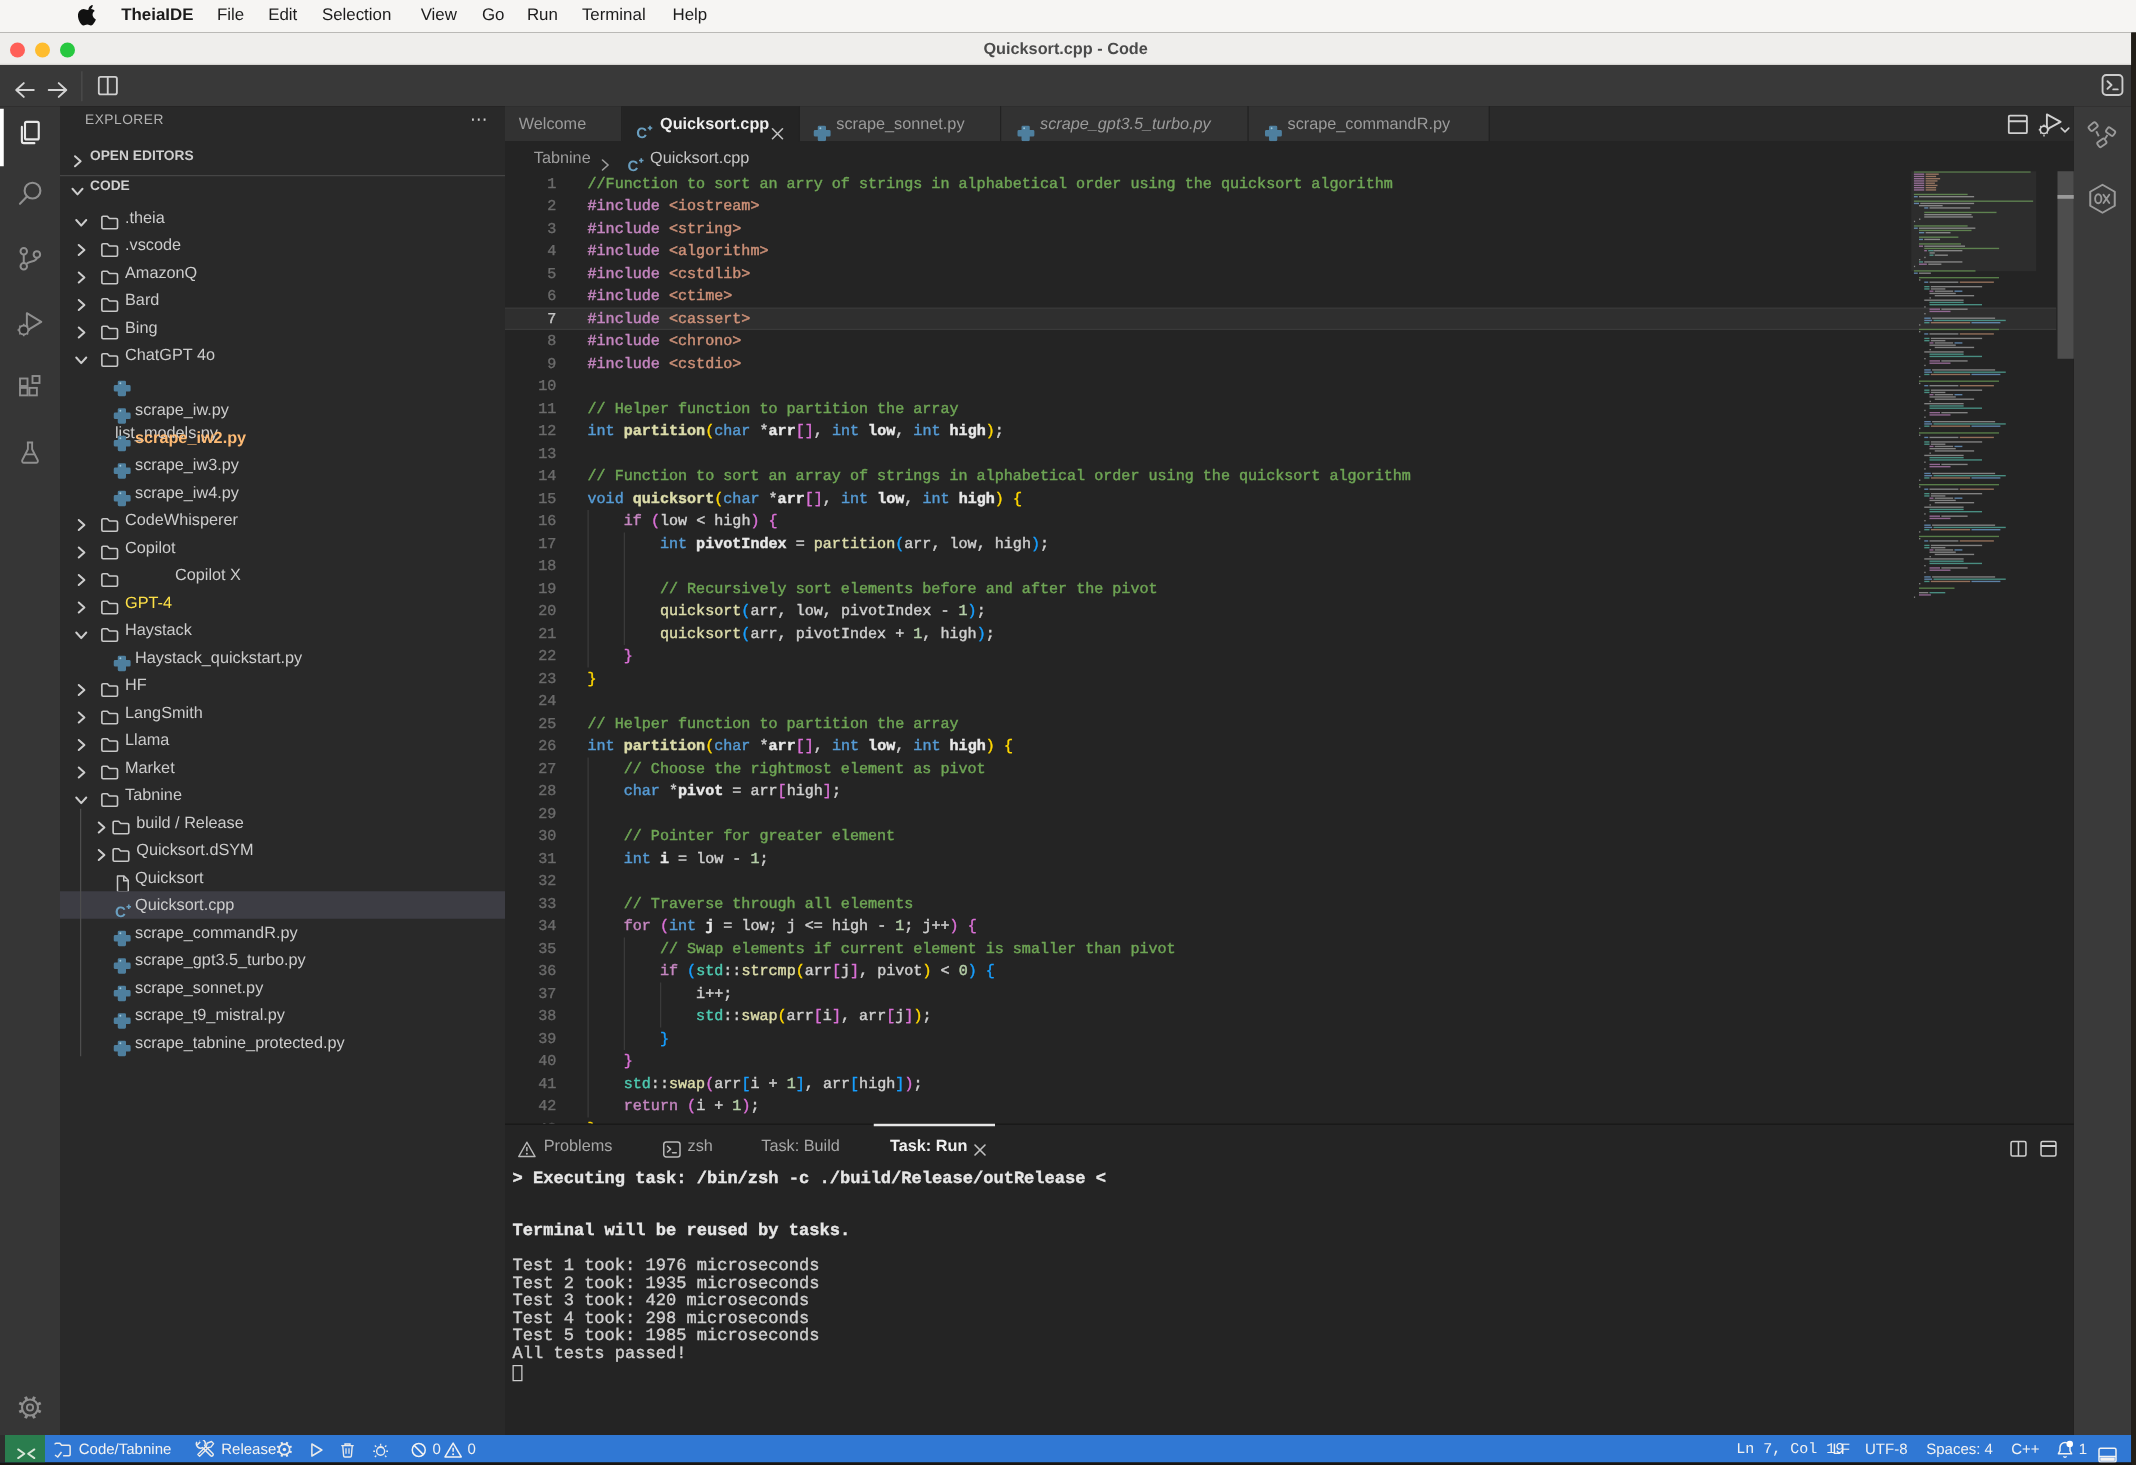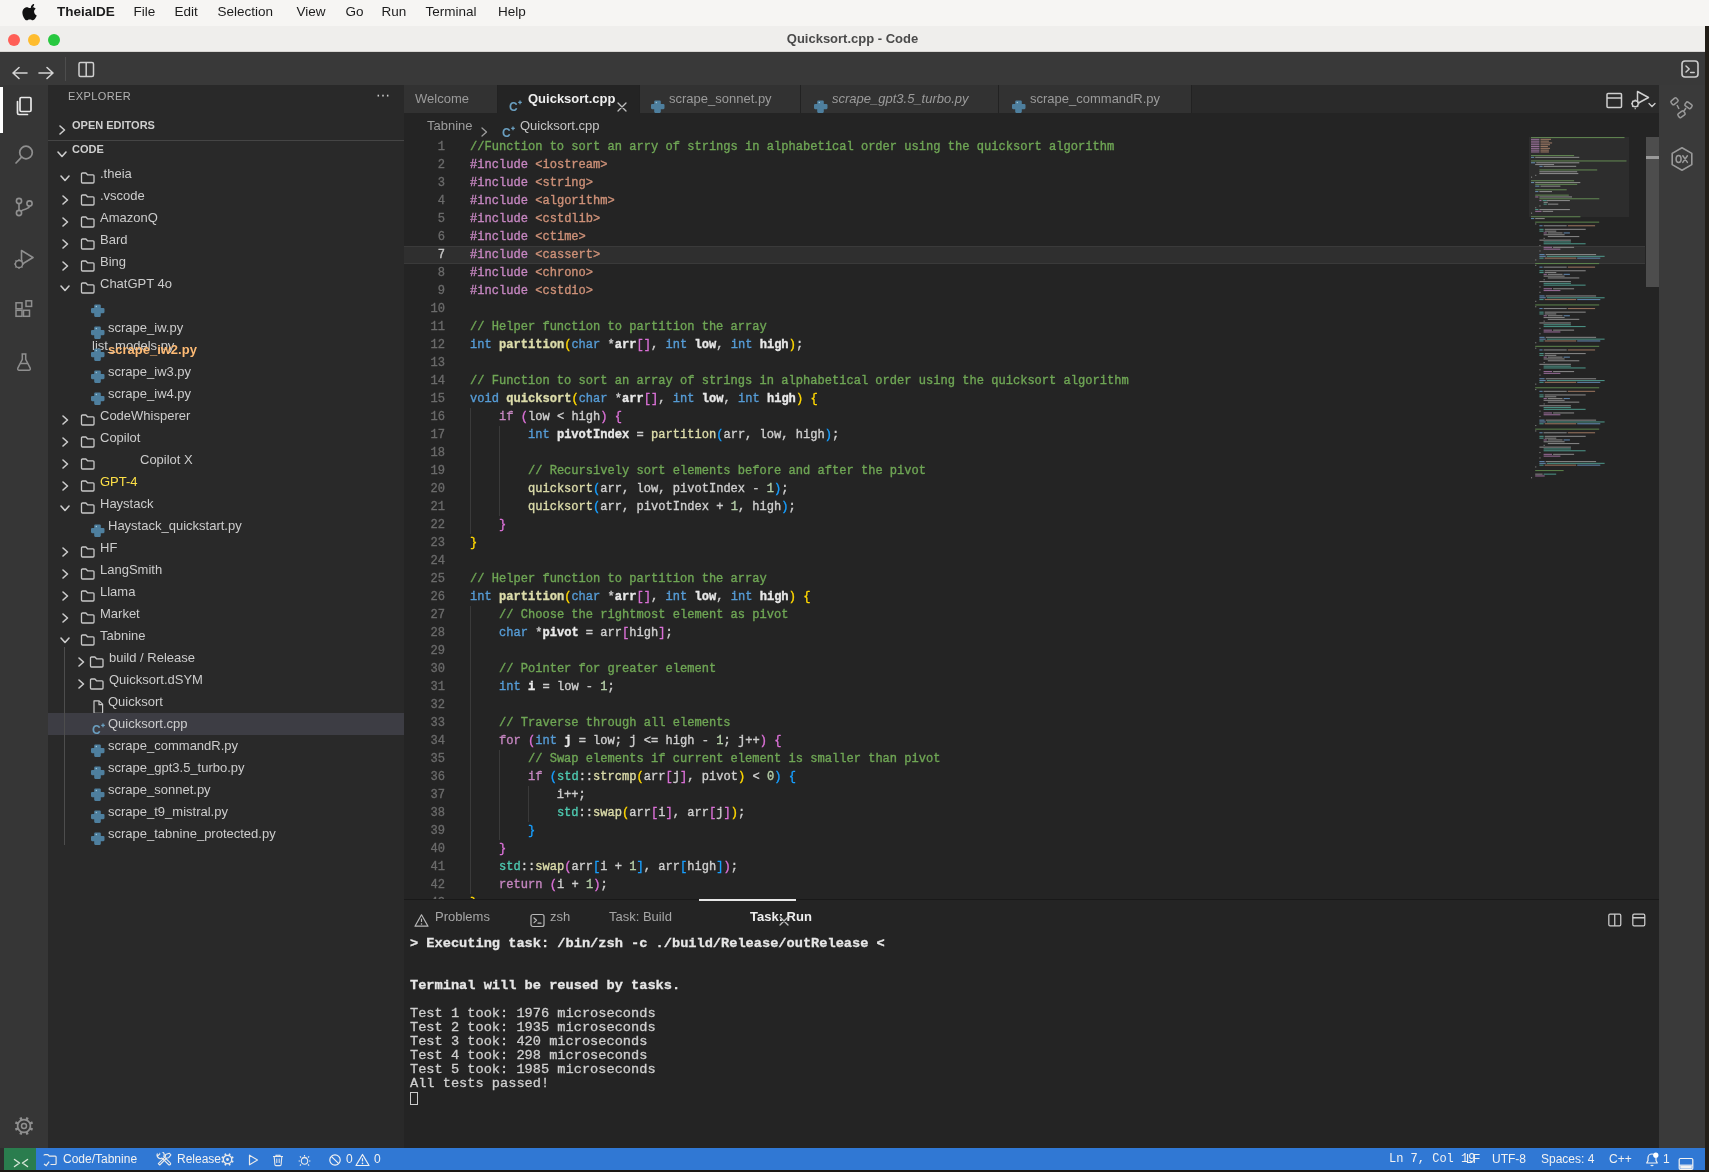--- a/index.html
+++ b/index.html
@@ -1,20 +1,20 @@
 <!DOCTYPE html>
 <html><head><meta charset="utf-8"><style>
 *{margin:0;padding:0;box-sizing:border-box;}
 html,body{width:1709px;height:1172px;overflow:hidden;background:#14120f;}
 body{font-family:"Liberation Sans",sans-serif;position:relative;}
 .abs{position:absolute;}
 pre{font-family:"Liberation Mono",monospace;}
 
 #menubar{left:0;top:0;width:1709px;height:26px;background:#f6f5f3;color:#1c1c1c;font-size:13.5px;}
-#menubar .mi{position:absolute;top:4px;}
+#menubar .mi{position:absolute;top:4px;margin-left:40px;}
 
 #titlebar{left:0;top:26px;width:1705px;height:26px;background:#efeeec;box-shadow:inset 0 -1px 0 #d8d6d3;}
 .tl{position:absolute;top:34px;width:12px;height:12px;border-radius:6px;}
 #titletext{position:absolute;top:31px;left:0;width:1705px;text-align:center;font-size:13px;font-weight:bold;color:#4a4a4a;}
 
 #toolbar{left:0;top:52px;width:1705px;height:33px;background:#393939;}
 
 #actbar{left:0;top:85px;width:48px;height:1063px;background:#363636;}
 #rightbar{left:1659px;top:85px;width:46px;height:1063px;background:#3a3a3a;}
 
@@ -738,21 +738,21 @@
       </svg></span>
     <div class="ptab" style="left:31px;">Problems</div>
     <span class="abs" style="left:126px;top:11px;"><svg class="icon" style="" width="15" height="15" viewBox="0 0 15 15" fill="none" xmlns="http://www.w3.org/2000/svg">
         <rect x="1" y="1.5" width="13" height="12" rx="2" stroke="#b8b8b8" stroke-width="1.2"></rect>
 <path d="M4 5 l2.5 2.3 L4 9.6" stroke="#b8b8b8" stroke-width="1.2" stroke-linecap="round" stroke-linejoin="round"></path>
 <path d="M8 10.2 h3" stroke="#b8b8b8" stroke-width="1.2" stroke-linecap="round"></path>
       </svg></span>
     <div class="ptab" style="left:146px;">zsh</div>
     <div class="ptab" style="left:205px;">Task: Build</div>
     <div class="abs" style="left:295px;top:-1px;width:97px;height:2px;background:#e7e7e7;"></div>
-    <div class="ptab" style="left:308px;color:#efefef;font-weight:bold;margin-left:38px;">Task: Run</div>
+    <div class="ptab" style="left:308px;color:#efefef;font-weight:bold;">Task: Run</div>
     <span class="abs" style="left:373px;top:11px;"><svg class="icon" style="" width="13" height="13" viewBox="0 0 13 13" fill="none" xmlns="http://www.w3.org/2000/svg">
         <path d="M3 3 L11 11 M11 3 L3 11" stroke="#c0c0c0" stroke-width="1.3" stroke-linecap="round"></path>
       </svg></span>
     <span class="abs" style="left:1204px;top:10px;"><svg class="icon" width="14" height="14" viewBox="0 0 17 17" fill="none" xmlns="http://www.w3.org/2000/svg">
         <rect x="1" y="1.5" width="14.5" height="14" rx="1.5" stroke="#cfcfcf" stroke-width="1.5"></rect>
         <path d="M8.2 1.5 V15.5" stroke="#cfcfcf" stroke-width="1.5"></path>
       </svg></span>
     <span class="abs" style="left:1228px;top:10px;"><svg class="icon" width="14" height="14" viewBox="0 0 17 17" fill="none" xmlns="http://www.w3.org/2000/svg">
         <rect x="1" y="1.5" width="14.5" height="14" rx="1.5" stroke="#cfcfcf" stroke-width="1.5"></rect>
         <path d="M1 5.8 H15.5" stroke="#cfcfcf" stroke-width="1.8"></path>

